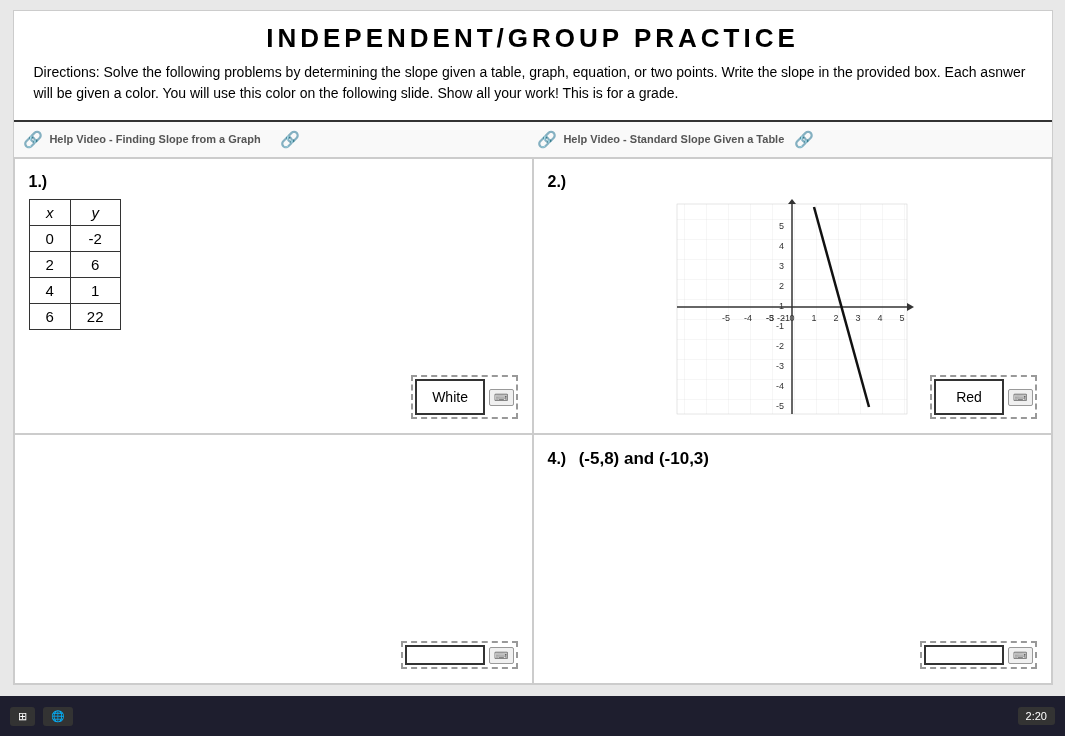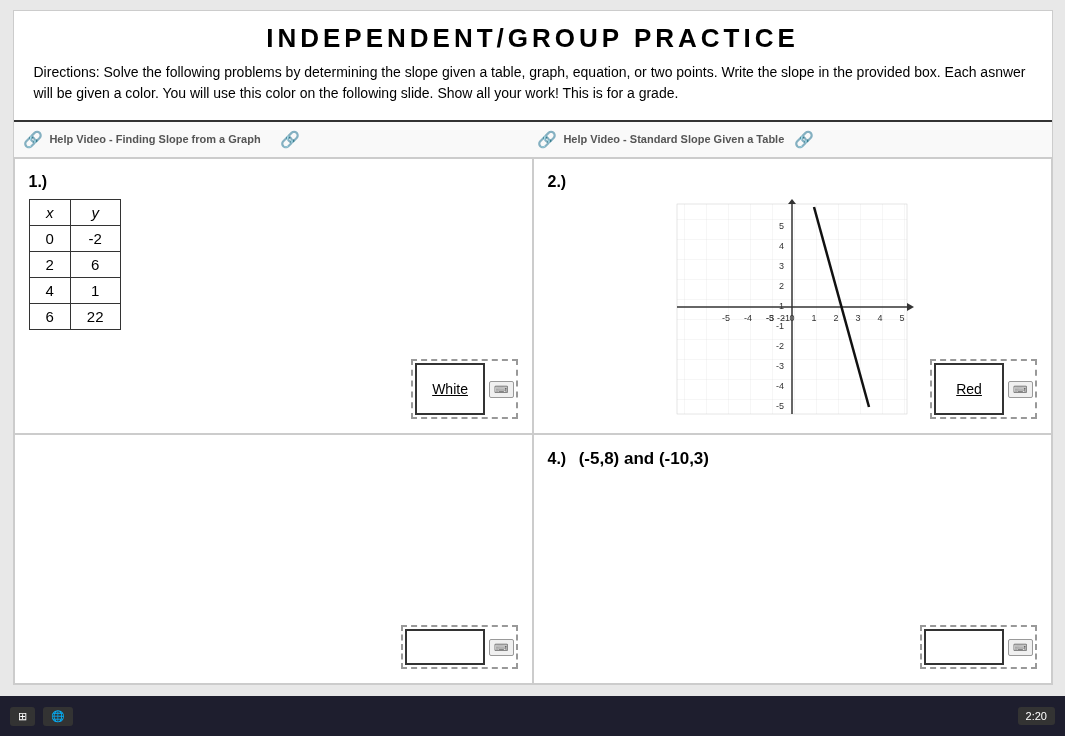--- a/index.html
+++ b/index.html
@@ -95,26 +95,25 @@
     .answer-box-container {
       position: absolute;
       bottom: 14px;
       right: 14px;
       display: flex;
       align-items: center;
       gap: 6px;
     }
     .answer-box {
       border: 2px solid #333;
-      padding: 16px 14px;
+      padding: 8px 14px;
       font-size: 14px;
       background: white;
       min-width: 70px;
       text-align: center;
-      text-decoration: underline;
     }
     .answer-keyboard-icon {
       border: 1px solid #999;
       padding: 2px 4px;
       font-size: 10px;
       color: #666;
       border-radius: 2px;
       background: #f0f0f0;
     }
     .dashed-answer-border {

